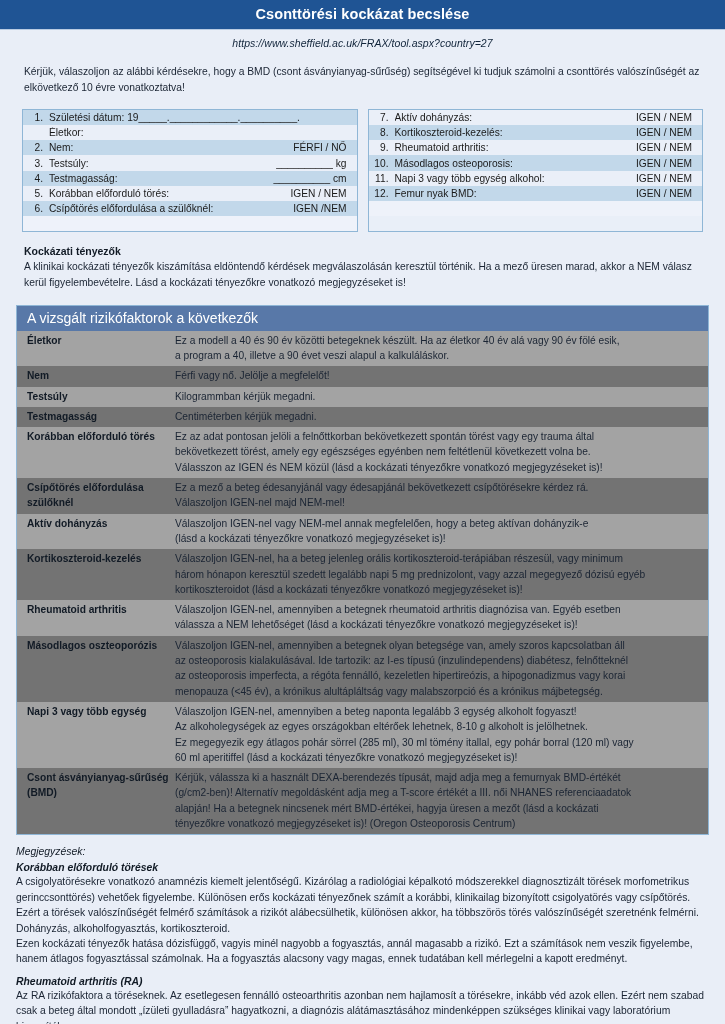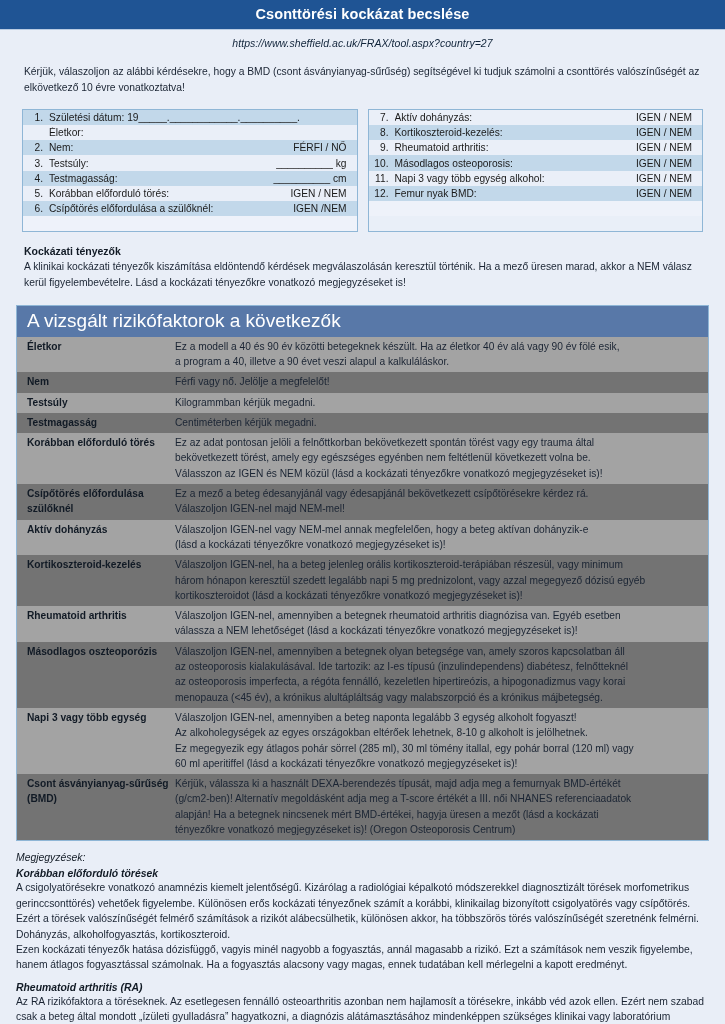--- a/index.html
+++ b/index.html
@@ -105,21 +105,21 @@
   
   .rf-wrap {
     margin: 14px 16px 0 16px;
     border: 1px solid #8fb6d6;
     border-top: none;
     box-sizing: border-box;
   }
   .rf-head {
     background: #5878a8;
     color: #ffffff;
-    font-size: 19px;
+    font-size: 14px;
     font-weight: normal;
     padding: 4px 0 5px 10px;
     border: 1px solid #8fb6d6;
     border-bottom: none;
     margin: 0 -1px;
   }
   .rf-row {
     display: flex;
     align-items: flex-start;
     font-size: 10.2px;

